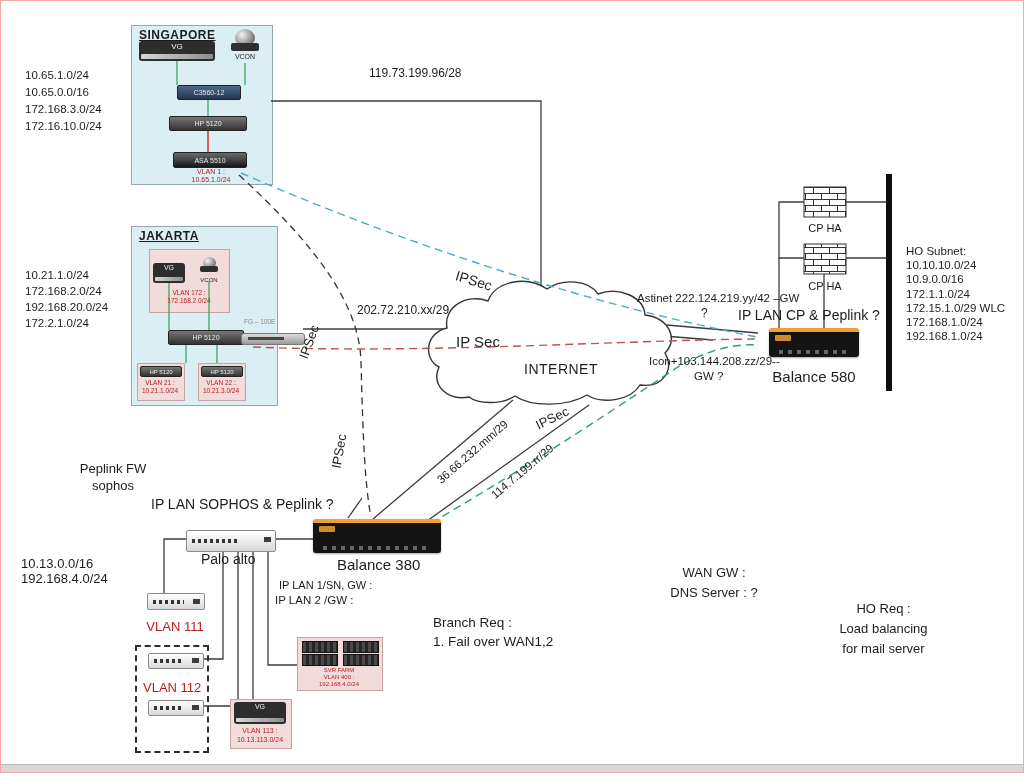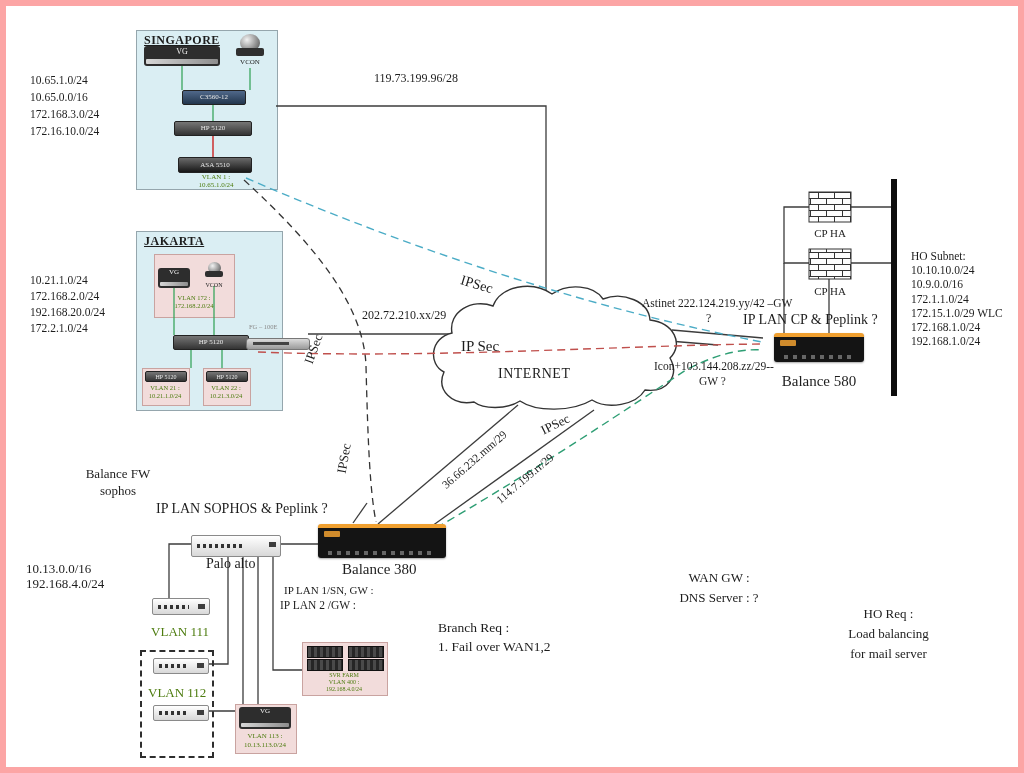--- a/index.html
+++ b/index.html
@@ -1,21 +1,21 @@
 <!DOCTYPE html>
 <html><head>
 <meta charset="utf-8">
 <style>
   html,body{margin:0;padding:0;background:#888;}
   #canvas{position:relative;width:1024px;height:773px;background:#ffffff;overflow:hidden;
-          font-family:Liberation Serif, serif;border:6px solid #fca5a5;box-sizing:border-box;}
+          font-family:Liberation Sans, sans-serif;border:1px solid #fca5a5;box-sizing:border-box;}
   .txt{position:absolute;color:#1d1d1d;white-space:nowrap;line-height:1.15;}
   .c{text-align:center;}
   .rot{transform-origin:0 50%;}
-  .maroon{color:#4d7c0f;}
+  .maroon{color:#b91c1c;}
   .gray{color:#8a8a8a;}
   .bluebox{position:absolute;background:#daeef3;border:1px solid #95a6ad;}
   .pinkbox{position:absolute;background:#f2dcdb;border:1px solid #c9a3a0;}
   .title{font-weight:bold;text-decoration:underline;font-size:12px;letter-spacing:.5px;}
   
   .sw{position:absolute;background:linear-gradient(#767676,#333);border:1px solid #222;border-radius:2px;
       color:#e8e8e8;display:flex;align-items:center;justify-content:center;font-size:7px;line-height:1;}
   .sw-blue{background:linear-gradient(#50688a,#22364d);}
   .sw-asa{background:linear-gradient(#6a6a6a,#171717);}
   .sw-sm{font-size:6px;}
@@ -164,21 +164,21 @@
   <span class="txt c maroon" style="left:198px;top:378px;width:44px;font-size:6.5px">VLAN 22 :</span>
   <span class="txt c maroon" style="left:198px;top:386px;width:44px;font-size:6.5px">10.21.3.0/24</span>
   <div class="txt" style="left:24px;top:266px;font-size:11.5px;line-height:16px">
     <div>10.21.1.0/24</div>
     <div>172.168.2.0/24</div>
     <div>192.168.20.0/24</div>
     <div>172.2.1.0/24</div>
   </div>
 
   <span class="txt" style="left:455px;top:332px;font-size:15px">IP Sec</span>
-  <span class="txt" style="left:492px;top:360px;font-size:14px;letter-spacing:.5px">INTERNET</span>
+  <span class="txt" style="left:523px;top:360px;font-size:14px;letter-spacing:.5px">INTERNET</span>
 
   <span class="txt" style="left:368px;top:66px;font-size:12px">119.73.199.96/28</span>
   <span class="txt" style="left:356px;top:303px;font-size:12px">202.72.210.xx/29</span>
   <span class="txt rot" style="left:455px;top:266px;font-size:14px;transform:rotate(17deg)">IPSec</span>
   <span class="txt rot" style="left:303px;top:350px;font-size:13px;transform:rotate(-70deg)">IPSec</span>
   <span class="txt rot" style="left:336px;top:460px;font-size:13px;transform:rotate(-80deg)">IPSec</span>
   <span class="txt rot" style="left:536px;top:418px;font-size:13px;transform:rotate(-26deg)">IPSec</span>
   <span class="txt rot" style="left:438px;top:474px;font-size:11.5px;transform:rotate(-41deg)">36.66.232.mm/29</span>
   <span class="txt rot" style="left:492px;top:489px;font-size:11.5px;transform:rotate(-40deg)">114.7.199.rr/29</span>
   <span class="txt" style="left:636px;top:291px;font-size:11.5px">Astinet 222.124.219.yy/42 –GW</span>
@@ -204,21 +204,21 @@
     <div>WAN GW :</div>
     <div>DNS Server : ?</div>
   </div>
   <div class="txt c" style="left:820px;top:598px;width:125px;font-size:13px;line-height:20px">
     <div>HO Req :</div>
     <div>Load balancing</div>
     <div>for mail server</div>
   </div>
 
   <div class="txt c" style="left:72px;top:459px;width:80px;font-size:13px;line-height:17px">
-    <div>Balance FW</div>
+    <div>Peplink FW</div>
     <div>sophos</div>
   </div>
   <span class="txt" style="left:150px;top:495px;font-size:14px">IP LAN SOPHOS &amp; Peplink ?</span>
   <div class="wsw" style="left:185px;top:529px;width:88px;height:20px"></div>
   <span class="txt" style="left:200px;top:550px;font-size:14px">Palo alto</span>
   <div class="peplink" style="left:312px;top:518px;width:128px;height:30px"></div>
   <span class="txt" style="left:336px;top:555px;font-size:15px">Balance 380</span>
   <span class="txt" style="left:278px;top:578px;font-size:11px">IP LAN 1/SN, GW :</span>
   <span class="txt" style="left:274px;top:593px;font-size:11.5px">IP LAN 2 /GW :</span>
   <div class="txt" style="left:20px;top:555px;font-size:13px;line-height:15px">

